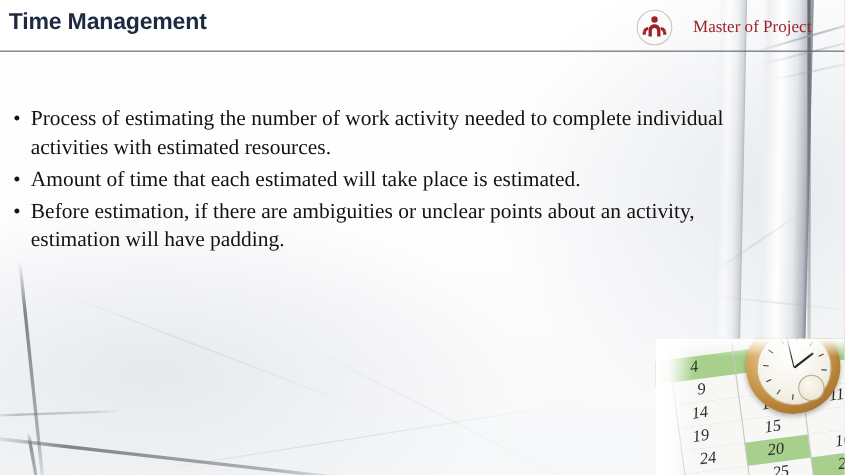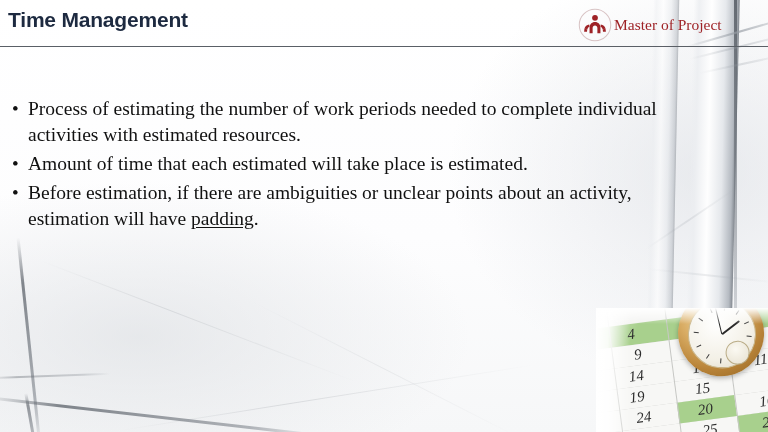--- a/index.html
+++ b/index.html
@@ -106,21 +106,21 @@
     width: 768px; height: 1px;
     background: #5a5f66;
   }
 
   
   .brand {
     position: absolute;
     left: 578px; top: 8px;
     display: flex;
     align-items: center;
-    gap: 2px;
+    gap: 18px;
   }
   .brand-mark { width: 34px; height: 34px; display:block; }
   .brand-text {
     font-family: "Liberation Serif", serif;
     font-size: 15.5px;
     line-height: 1.02;
     color: #9e2226;
     white-space: nowrap;
   }
   .brand-text .l2 { display:block; }
@@ -158,21 +158,21 @@
     text-align: left;
     padding-left: 2px;
   }
   .bullet-text {
     flex: 1 1 auto;
     font-family: "Liberation Serif", serif;
     font-size: 19.5px;
     line-height: 26px;
     color: #111111;
   }
-  .underline-word { text-decoration: underline; text-underline-offset: 2px; }
+  .underline-word { text-underline-offset: 2px; }
 
   
   .photo-cal {
     position: absolute;
     left: 596px; top: 308px;
     width: 172px; height: 124px;
     overflow: hidden;
   }
   .cal-inner {
     position: absolute;
@@ -304,21 +304,21 @@
     </svg>
     <div class="brand-text">
       <span>Master of Project</span>
     </div>
   </div>
 
 
   <div class="bullets" id="bullet-list">
       <div class="bullet-row">
         <div class="bullet-dot">•</div>
-        <div class="bullet-text"><span>Process of  estimating the number of work periods needed to complete individual activities with estimated resources.</span></div>
+        <div class="bullet-text"><span>Process of  estimating the number of work activity needed to complete individual activities with estimated resources.</span></div>
       </div>
       <div class="bullet-row">
         <div class="bullet-dot">•</div>
         <div class="bullet-text"><span>Amount of time that each estimated will take place is estimated.</span></div>
       </div>
       <div class="bullet-row">
         <div class="bullet-dot">•</div>
         <div class="bullet-text"><span>Before estimation, if there are ambiguities or unclear points about an activity, estimation will have </span><span class="underline-word">padding</span><span>.</span></div>
       </div>
     </div>

